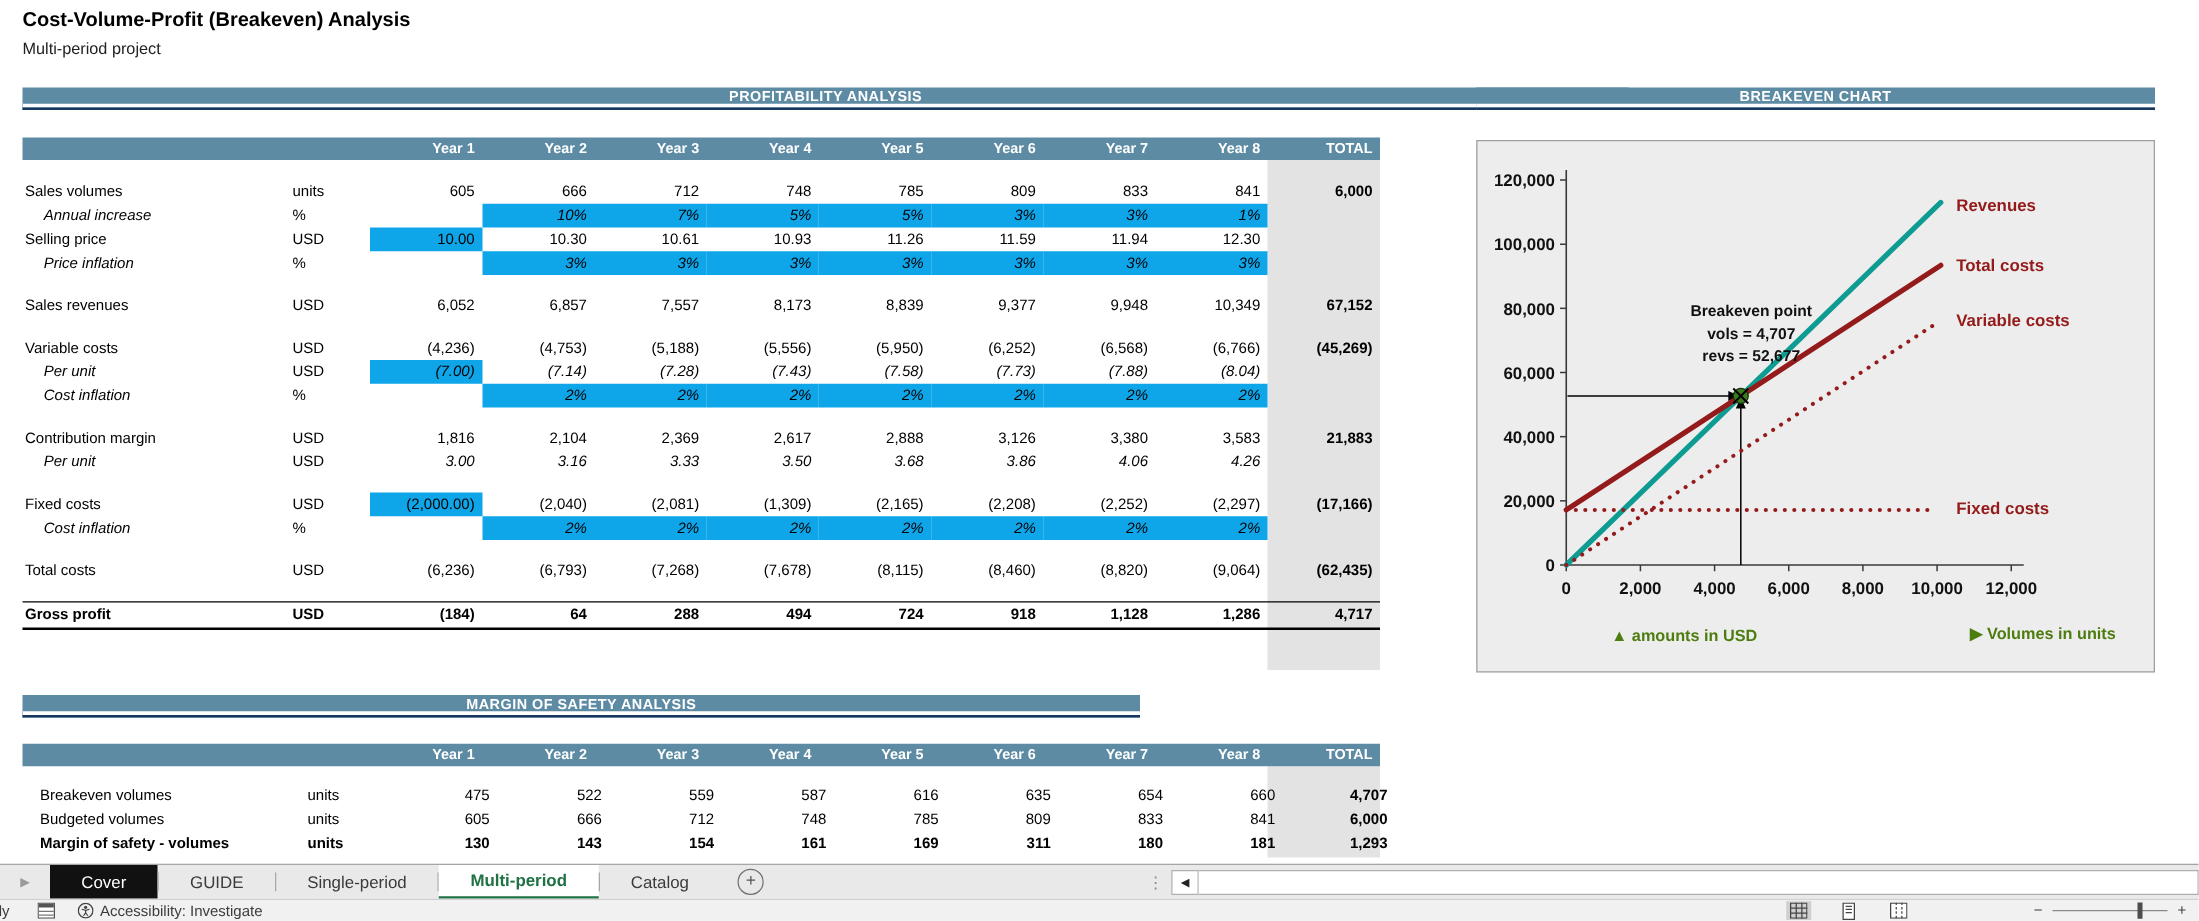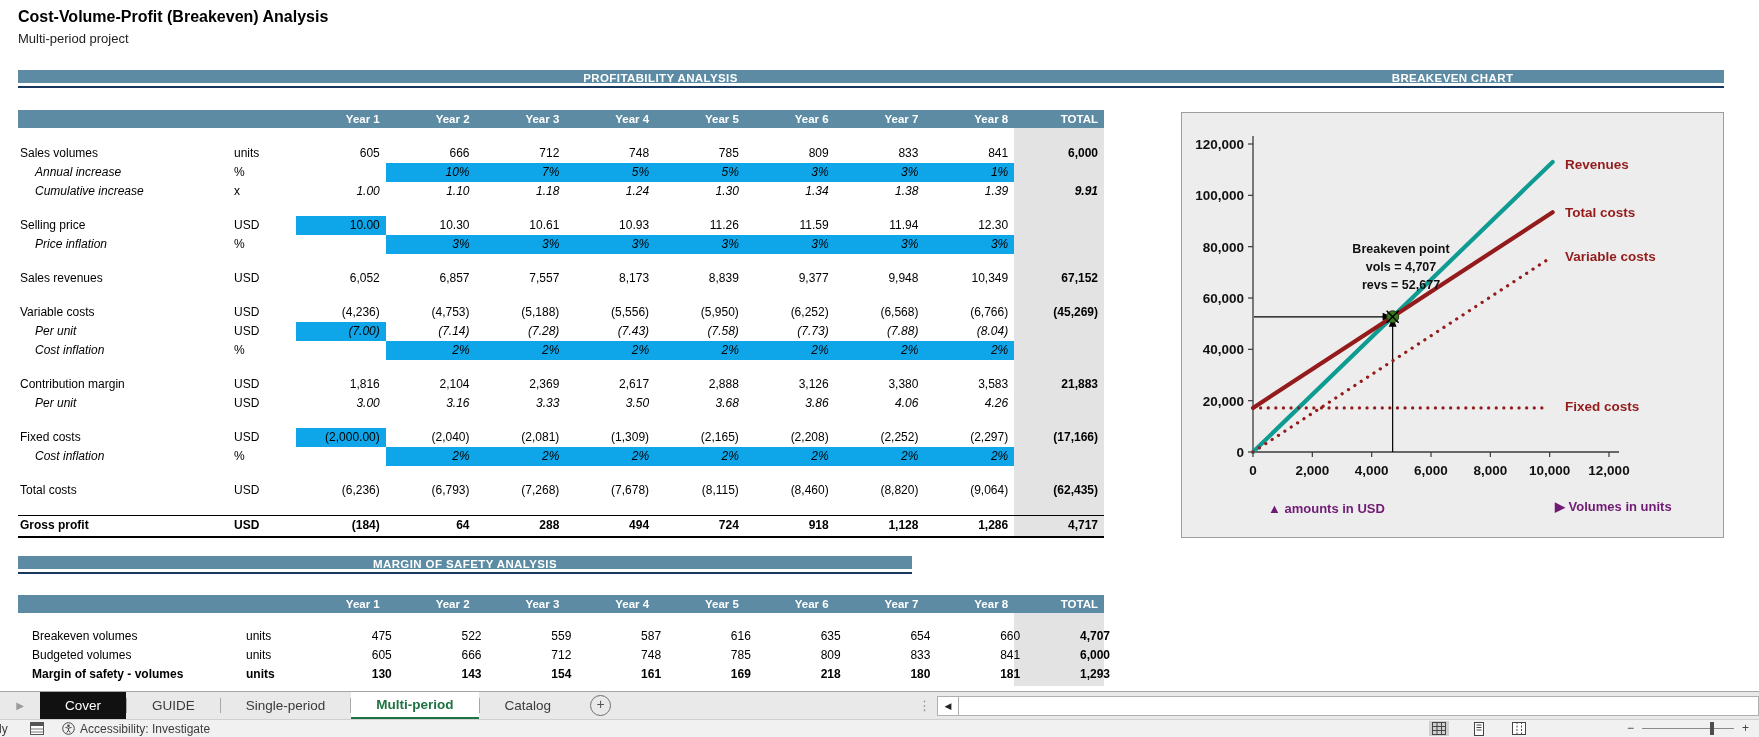--- a/index.html
+++ b/index.html
@@ -33,21 +33,21 @@
   .t-row .val.it{font-style:italic;}
   .t-row .val.hl{background:#0ea5e9;}
   .t-row .val.tot{font-weight:bold;}
   .t-row.bold{font-weight:bold;}
   .t-row.gross{border-top:1px solid #000;border-bottom:2px solid #000;height:20px;line-height:19px;font-weight:bold;}
   .gray-col{background:#e3e3e3;z-index:-1;}
   
   .chart-box{
     left:1181px;top:112px;width:543px;height:426px;background:#ededed;border:1px solid #9e9e9e;box-sizing:border-box;
   }
-  .chart-note{position:absolute;font-size:13px;font-weight:bold;color:#701a75;}
+  .chart-note{position:absolute;font-size:13px;font-weight:bold;color:#4d7c0f;margin-left:21px;}
   
   .tabstrip{
     left:0;top:691px;width:1759px;height:28px;background:#e9e9e9;border-top:1px solid #a6a6a6;box-sizing:border-box;
     display:flex;align-items:stretch;font-size:13.5px;color:#3a3a3a;
   }
   .tab-nav{width:40px;display:flex;align-items:center;justify-content:center;color:#9a9a9a;font-size:10px;}
   .tab{display:flex;align-items:center;padding:0 25px;cursor:default;white-space:nowrap;}
   .tab.dark{background:#111;color:#fff;}
   .tab.active{background:#fff;color:#1f7244;font-weight:bold;border-bottom:2px solid #1f7244;box-sizing:border-box;}
   .tab-sep{width:1px;background:#a8a8a8;margin:6px 0;}
@@ -112,33 +112,20 @@
       <div class="val it"></div>
       <div class="val it hl">10%</div>
       <div class="val it hl">7%</div>
       <div class="val it hl">5%</div>
       <div class="val it hl">5%</div>
       <div class="val it hl">3%</div>
       <div class="val it hl">3%</div>
       <div class="val it hl">1%</div>
       <div class="val it tot"></div>
     </div>
-    <div class="t-row" style="margin-bottom: 15px;">
-      <div class="lbl ind">Cumulative increase</div>
-      <div class="unit">x</div>
-      <div class="val it">1.00</div>
-      <div class="val it">1.10</div>
-      <div class="val it">1.18</div>
-      <div class="val it">1.24</div>
-      <div class="val it">1.30</div>
-      <div class="val it">1.34</div>
-      <div class="val it">1.38</div>
-      <div class="val it">1.39</div>
-      <div class="val it tot">9.91</div>
-    </div>
     <div class="t-row">
       <div class="lbl">Selling price</div>
       <div class="unit">USD</div>
       <div class="val hl">10.00</div>
       <div class="val">10.30</div>
       <div class="val">10.61</div>
       <div class="val">10.93</div>
       <div class="val">11.26</div>
       <div class="val">11.59</div>
       <div class="val">11.94</div>
@@ -333,21 +320,21 @@
       <div class="val tot">6,000</div>
     </div>
     <div class="t-row bold">
       <div class="lbl">Margin of safety - volumes</div>
       <div class="unit">units</div>
       <div class="val">130</div>
       <div class="val">143</div>
       <div class="val">154</div>
       <div class="val">161</div>
       <div class="val">169</div>
-      <div class="val">218</div>
+      <div class="val">311</div>
       <div class="val">180</div>
       <div class="val">181</div>
       <div class="val tot">1,293</div>
     </div>
   </div>
 
 <div class="abs bar" style="left:1181px;top:70px;width:543px;">BREAKEVEN CHART</div>
 <div class="abs chart-box">
   <svg id="bc-svg" width="541" height="424">
       <line x1="71" y1="23" x2="71" y2="339" stroke="#3a3a3a" stroke-width="1.3"></line>

